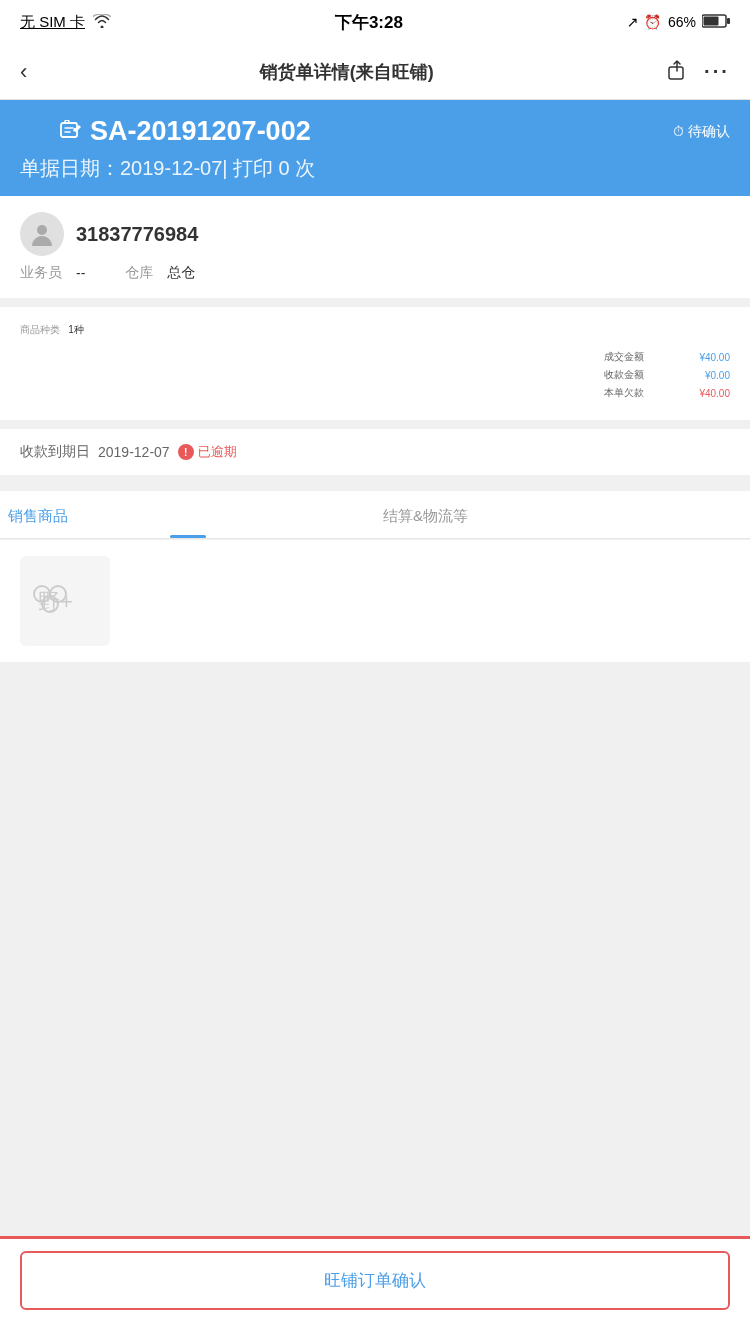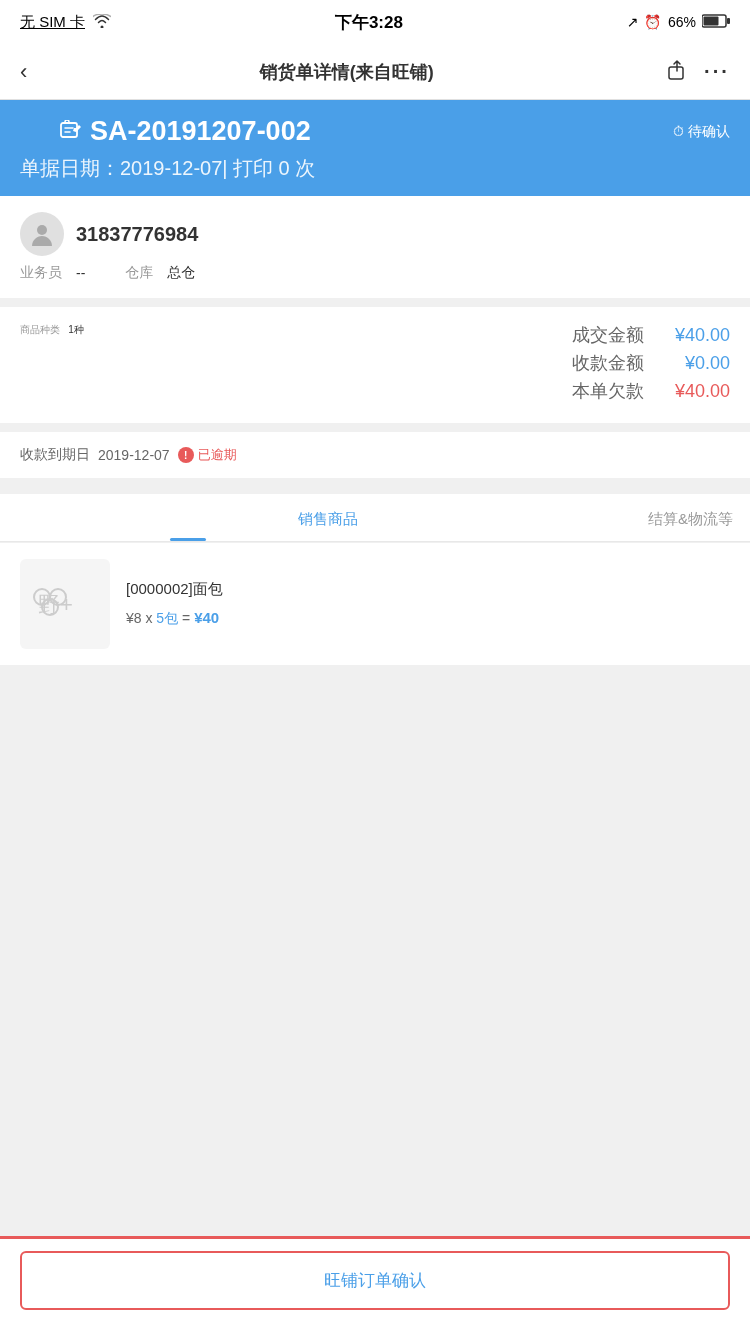--- a/index.html
+++ b/index.html
@@ -113,21 +113,21 @@
     .stats-section {
       background: #fff;
       padding: 16px 20px;
       margin-bottom: 0;
       display: flex;
       justify-content: space-between;
       align-items: flex-start;
     }
     .stats-left { font-size: 10px; color: #666; }
     .stats-count { color: #333; font-weight: 500; }
-    .stats-right { text-align: right; font-size: 18px; }
+    .stats-right { text-align: right; font-size: 10px; margin-top: 27px; }
     .stats-row {
       display: flex;
       justify-content: flex-end;
       align-items: center;
       gap: 16px;
       margin-bottom: 4px;
     }
     .stats-label { color: #666; }
     .stats-amount { color: #4a9fe8; font-weight: 500; min-width: 70px; text-align: right; }
     .stats-amount.red { color: #e85a5a; }
@@ -166,22 +166,22 @@
     }
 
     
     .tabs-section {
       background: #fff;
       display: flex;
       border-bottom: 1px solid #e8e8e8;
     }
     .tab {
       flex: 1;
-      padding: 16px 17px 12px;
-      text-align: right;
+      padding: 16px 8px 12px;
+      text-align: left;
       font-size: 15px;
       color: #999;
       cursor: pointer;
       position: relative;
     }
     .tab.active {
       color: #4a9fe8;
     }
     .tab.active::after {
       content: '';
@@ -385,26 +385,20 @@
   <div class="product-item">
     <div class="product-thumb">
 
       <svg width="70" height="55" viewBox="0 0 70 55" fill="none">
         <text x="8" y="35" font-size="22" fill="#ccc" font-family="sans-serif">野+</text>
         <circle cx="12" cy="20" r="8" fill="none" stroke="#ccc" stroke-width="2"></circle>
         <circle cx="28" cy="20" r="8" fill="none" stroke="#ccc" stroke-width="2"></circle>
         <circle cx="20" cy="30" r="8" fill="none" stroke="#ccc" stroke-width="2"></circle>
       </svg>
     </div>
-    <div class="product-info">
-      <div class="product-name">[0000002]面包</div>
-      <div class="product-price">
-        <span>¥8 x </span><span class="qty">5包</span><span> = </span><span class="total">¥40</span>
-      </div>
-    </div>
   </div>
 </div>
 
 <div style="background:#f0f0f0; height: 200px;"></div>
 
 <div class="confirm-btn-container">
   <button class="confirm-btn">旺铺订单确认</button>
 </div>
 
 </body></html>

